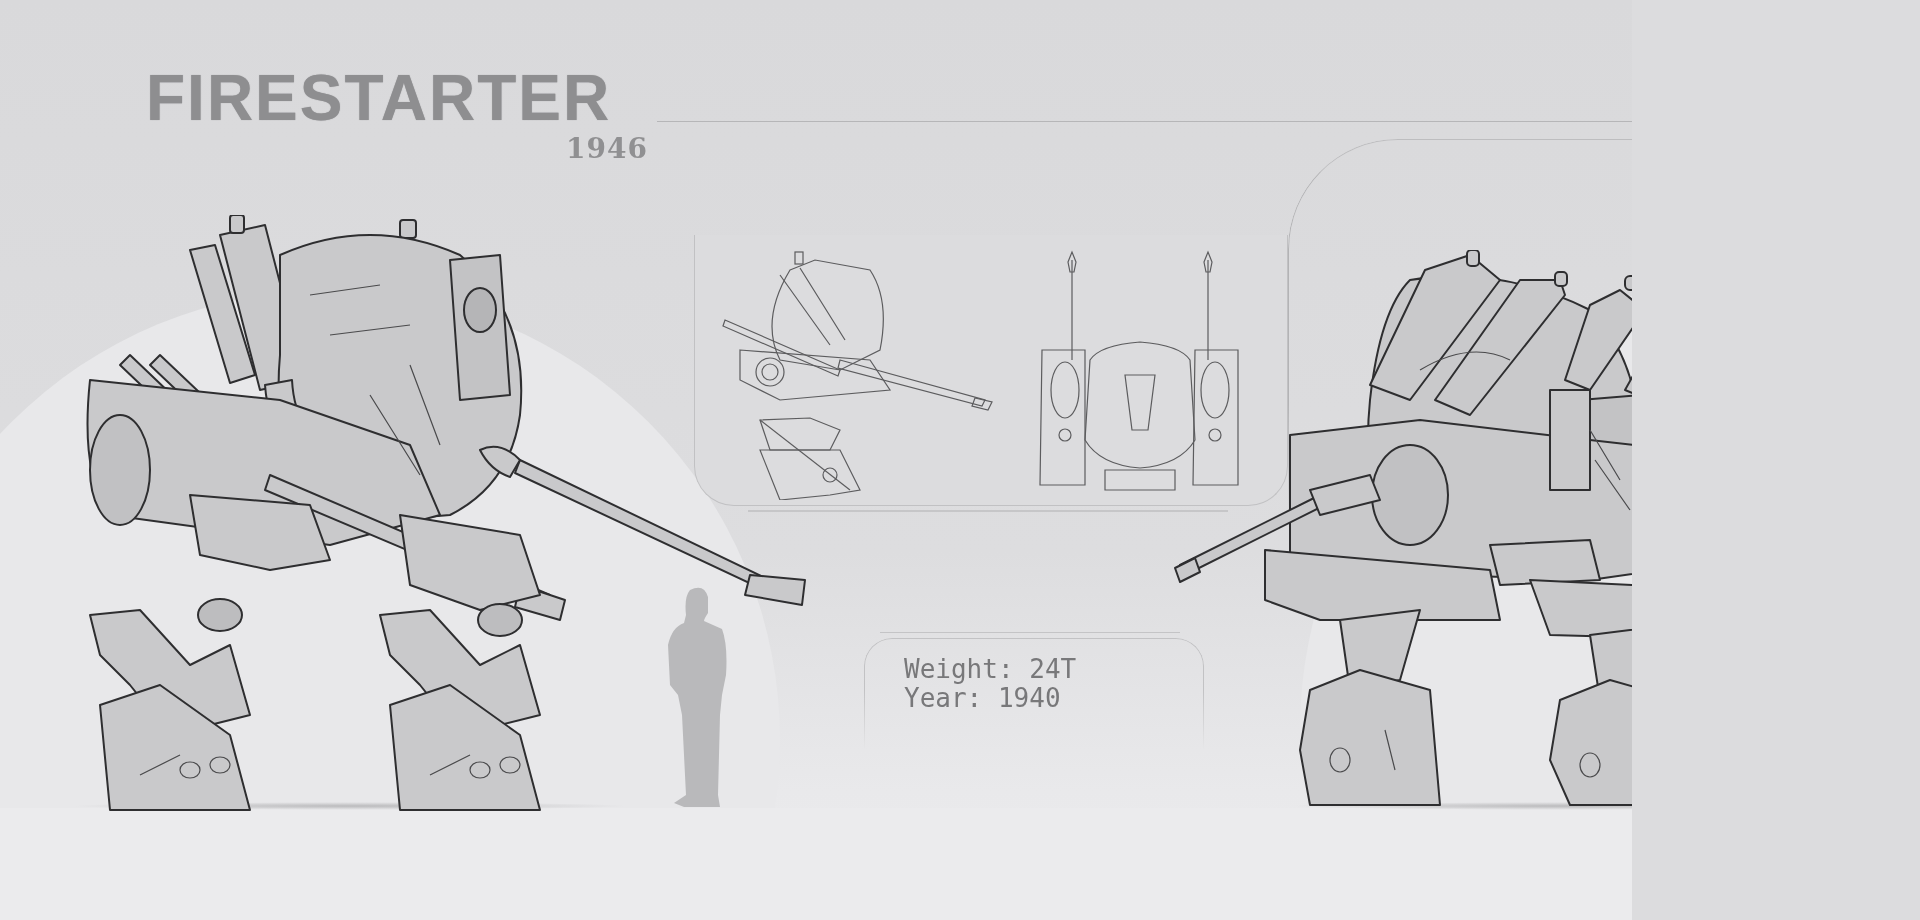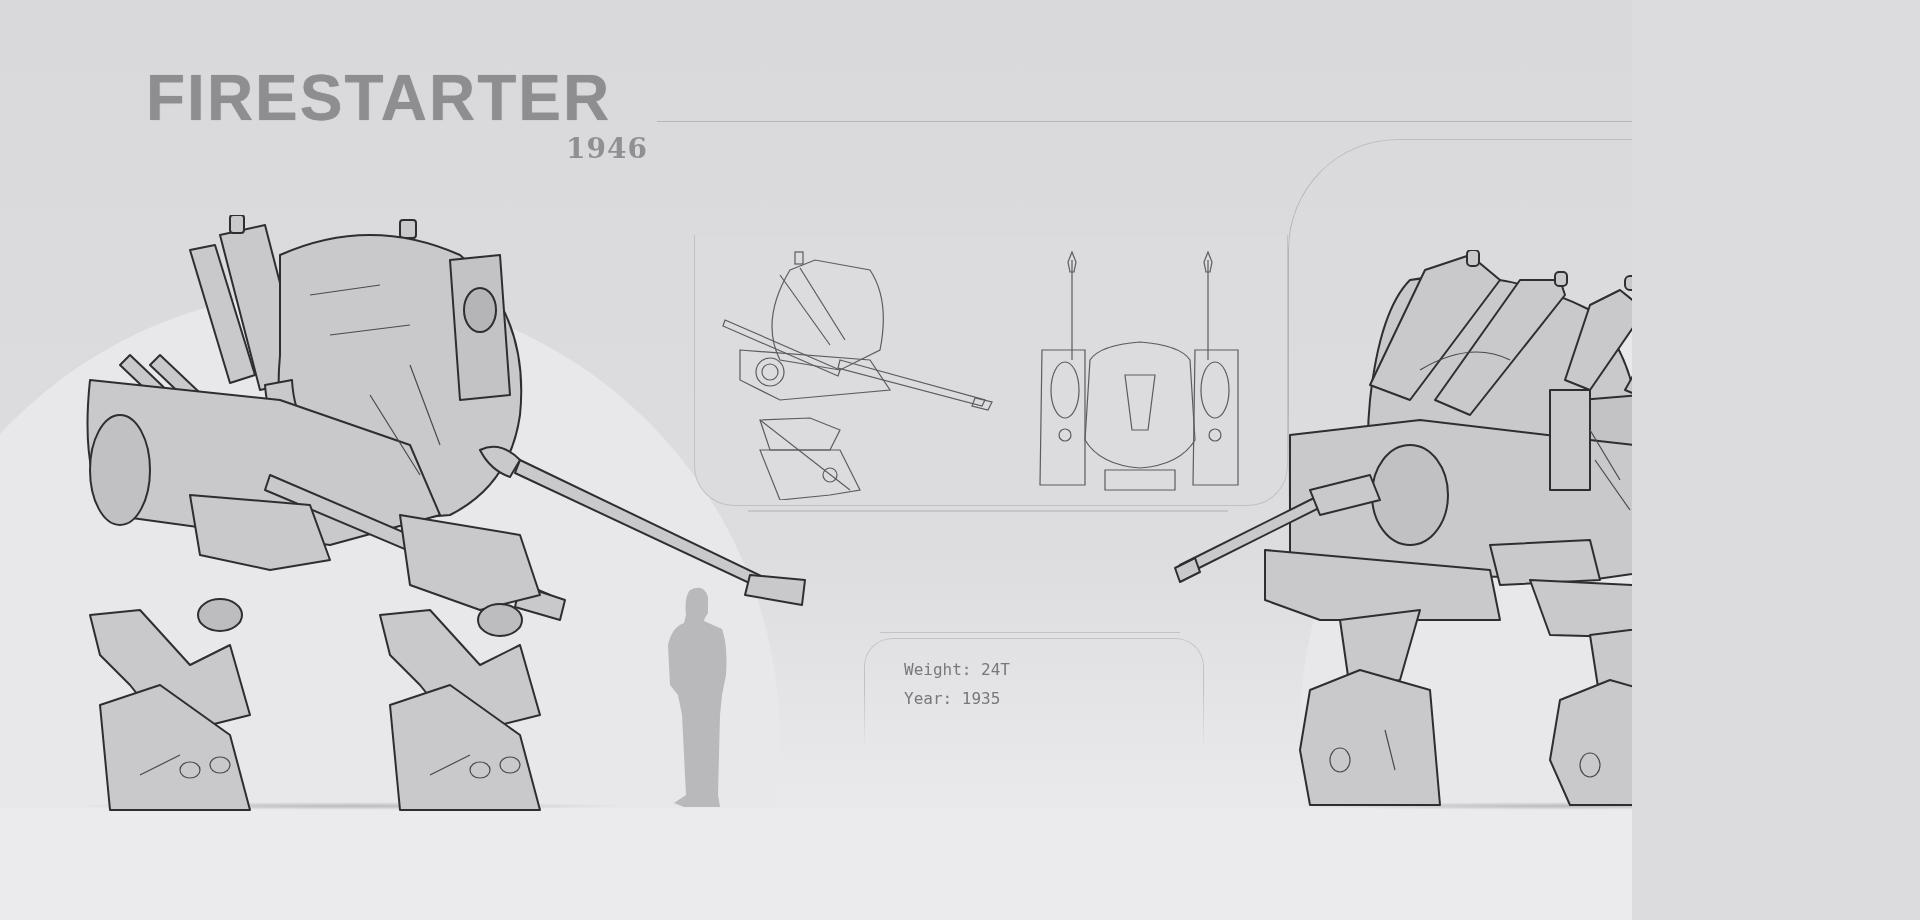--- a/index.html
+++ b/index.html
@@ -77,21 +77,21 @@
     .info-panel {
       position: absolute; left: 864px; top: 638px; width: 338px; height: 130px;
       border: 1px solid #c2c2c4; border-bottom: none;
       border-radius: 28px 28px 0 0;
       -webkit-mask-image: linear-gradient(#000 40%, transparent 85%);
       mask-image: linear-gradient(#000 40%, transparent 85%);
     }
     .info-list {
       position: absolute; left: 904px; top: 655px;
       margin: 0; padding: 0; list-style: none;
-      font-family: "DejaVu Sans Mono", monospace; font-size: 16px;
+      font-family: "DejaVu Sans Mono", monospace; font-size: 26px;
       color: #78787a; line-height: 29px;
     }
     .info-list li { white-space: pre; }
 
     .mech { position: absolute; }
     svg { display: block; }
   </style>
 </head>
 <body>
 
@@ -205,21 +205,21 @@
           <circle cx="185" cy="185" r="6"></circle>
         <path d="M75 220 L145 220 L145 240 L75 240 Z"></path>
       </g>
     </svg>
   </div>
 
   <div class="info-rule"></div>
   <div class="info-panel"></div>
   <ul class="info-list">
     <li>Weight: 24T</li>
-    <li>Year: 1935</li>
+    <li>Year: 1940</li>
   </ul>
 
   <div class="mech" style="left:1170px;top:250px;">
     <svg width="660" height="565" viewBox="0 0 660 565">
       <g fill="#c9c9cb" stroke="#2e2e30" stroke-width="2" stroke-linejoin="round">
 
         <path d="M240 30 Q330 15 420 60 Q470 110 470 200 L450 300 L230 300 Q190 250 200 150 Q210 60 240 30 Z"></path>
 
         <path d="M255 20 L300 5 L330 30 L240 150 L200 135 Z"></path>
         <path d="M350 30 L390 30 L395 45 L300 165 L265 150 Z"></path>

